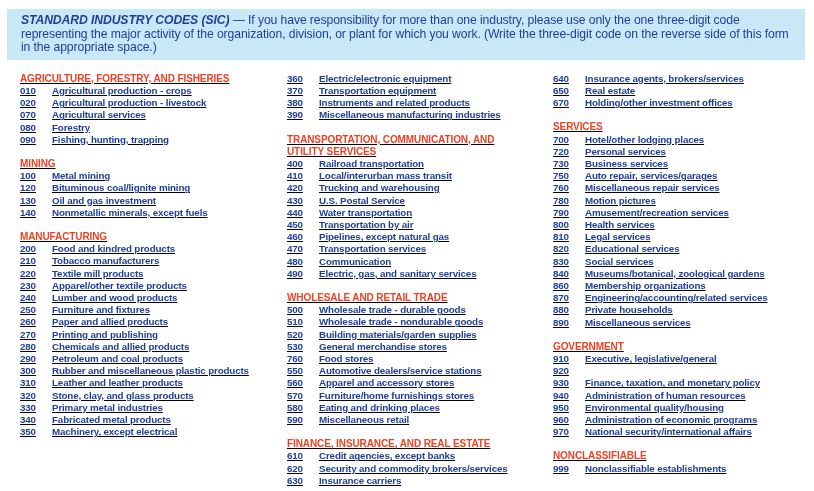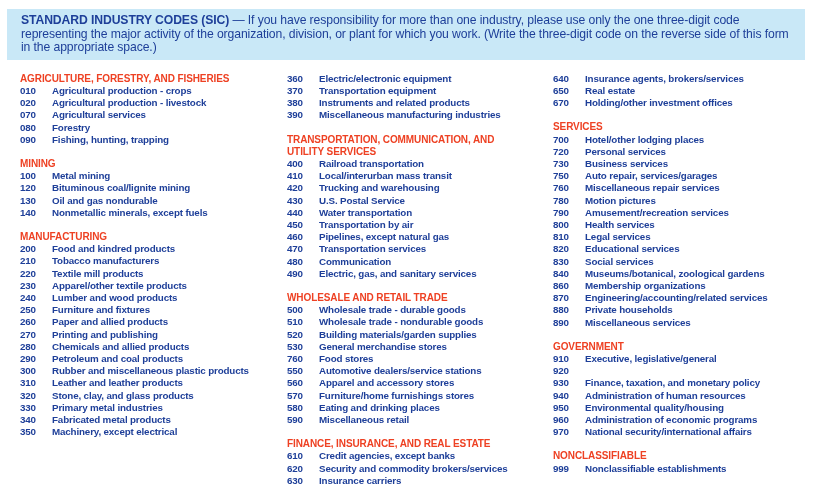--- a/index.html
+++ b/index.html
@@ -19,32 +19,32 @@
   .page{position:relative;width:814px;height:491px;}
   .banner{
     margin:9px 9px 0 7px;
     background:var(--banner-bg);
     color:var(--navy);
     padding:5px 10px 5px 14px;
     font-size:12.2px;
     line-height:13.6px;
     letter-spacing:-0.1px;
   }
-  .banner-title{font-weight:bold;}
+  .banner-title{font-weight:bold;font-style:italic;}
   .banner-text{font-weight:normal;}
   .columns{
     display:flex;
     padding:13px 0 0 20px;
     align-items:flex-start;
   }
   .col{flex:0 0 auto;}
   .col-1{width:267px;}
   .col-2{width:266px;}
   .col-3{width:255px;}
-  .section{margin-bottom:12px;}
+  .section{margin-bottom:12px;text-decoration:underline;}
   .section:last-child{margin-bottom:0;}
   .section-title{
     color:var(--red);
     font-weight:bold;
     font-size:10px;
     line-height:12.2px;
     letter-spacing:-0.1px;
     padding-right:28px;
   }
   .row{
@@ -96,21 +96,21 @@
           <div class="row">
             <span class="code">100</span>
             <span class="label">Metal mining</span>
           </div>
           <div class="row">
             <span class="code">120</span>
             <span class="label">Bituminous coal/lignite mining</span>
           </div>
           <div class="row">
             <span class="code">130</span>
-            <span class="label">Oil and gas nondurable</span>
+            <span class="label">Oil and gas investment</span>
           </div>
           <div class="row">
             <span class="code">140</span>
             <span class="label">Nonmetallic minerals, except fuels</span>
           </div>
         </div>
         <div class="section">
           <div class="section-title">MANUFACTURING</div>
           <div class="row">
             <span class="code">200</span>

